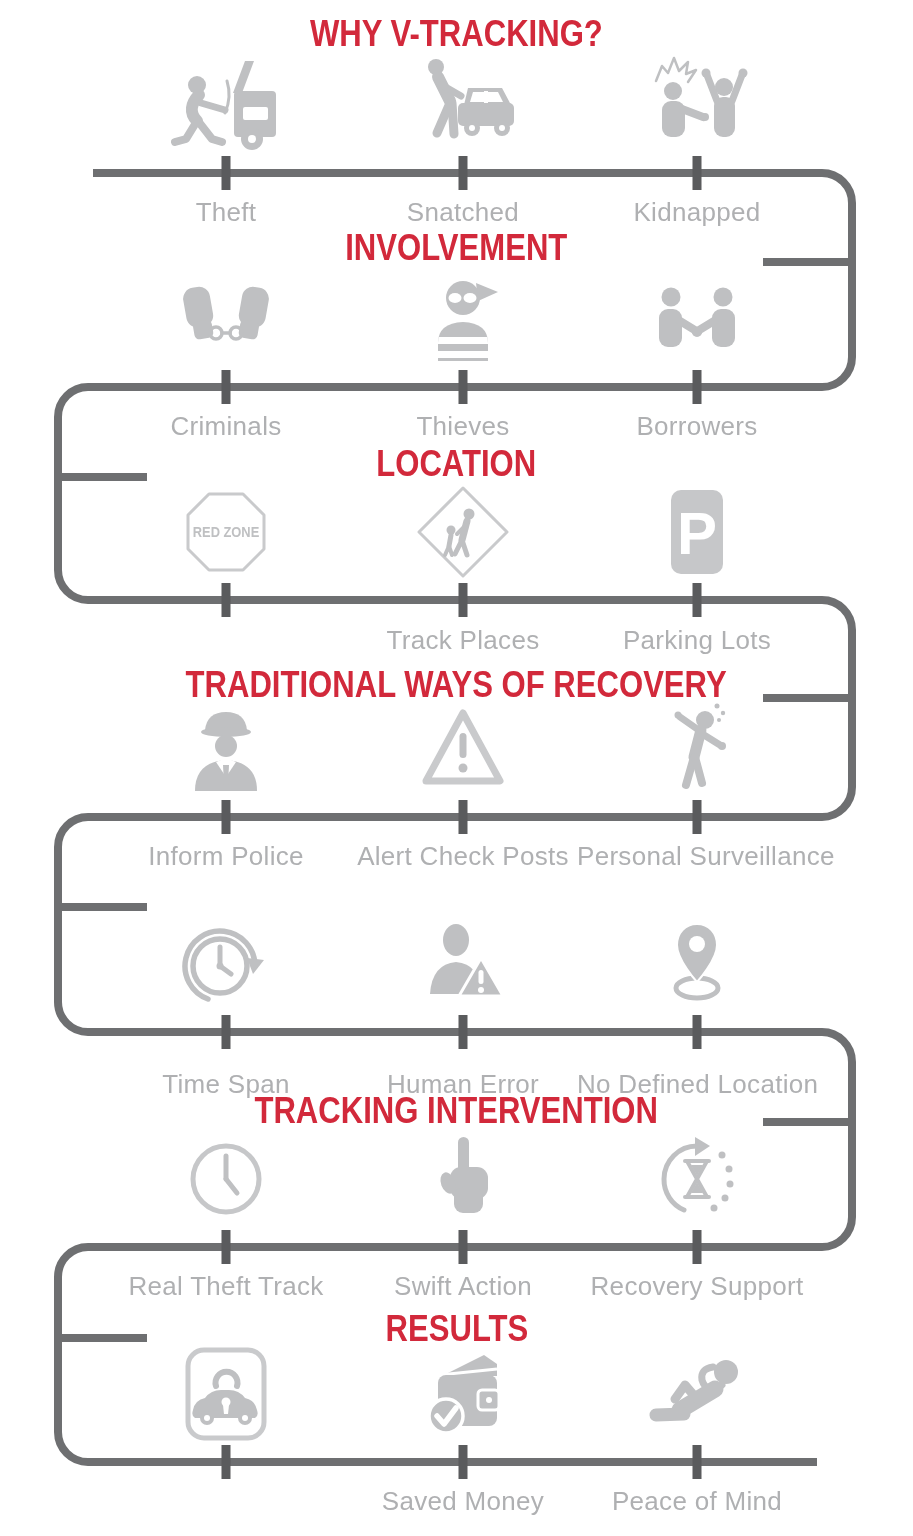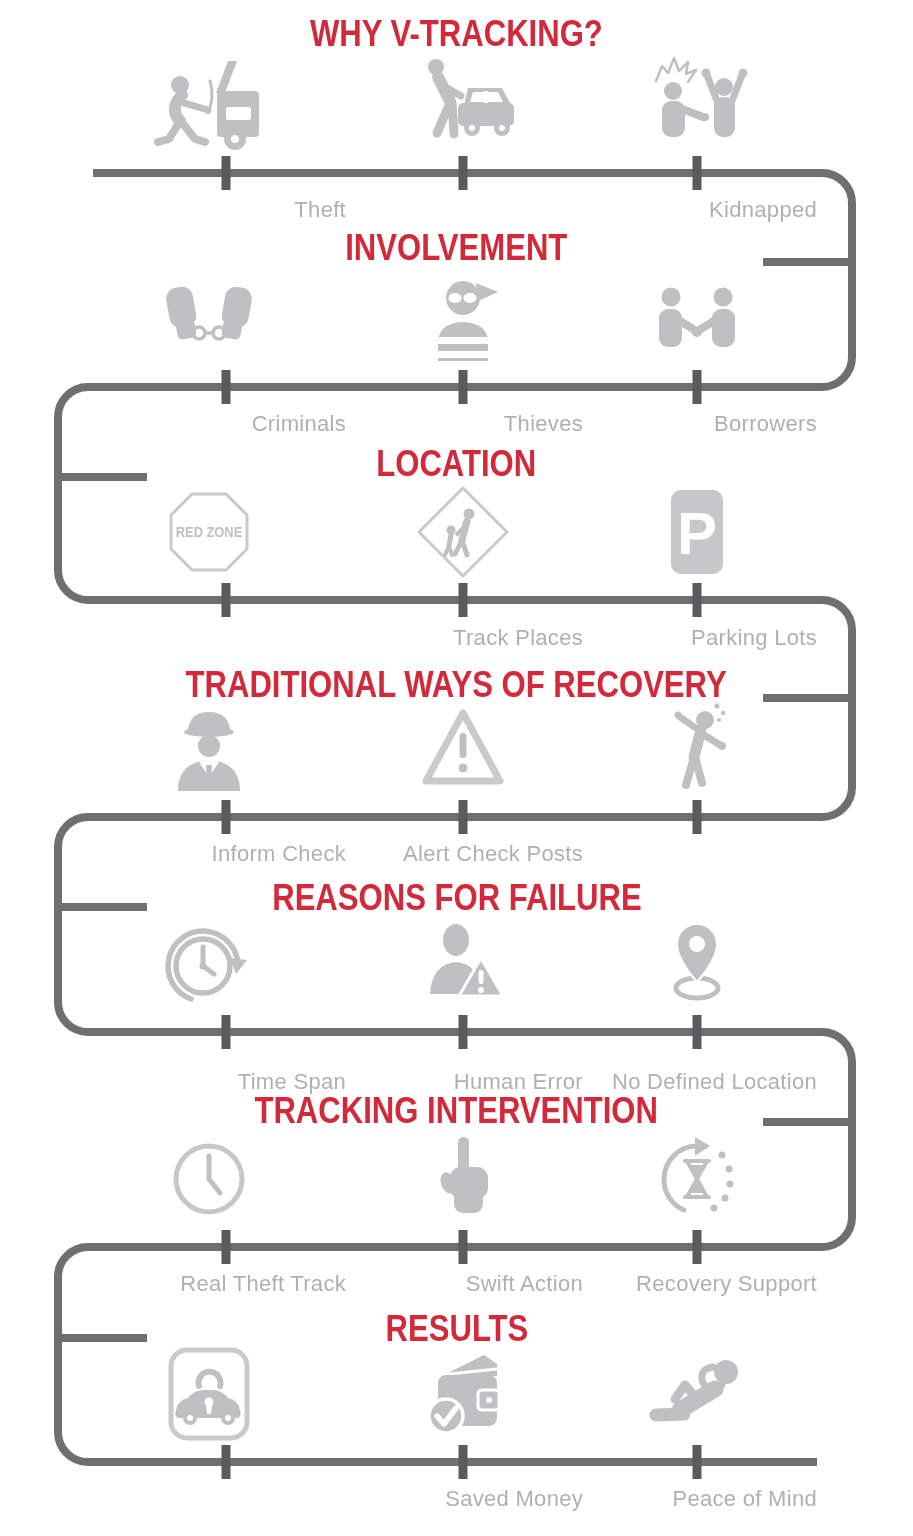--- a/index.html
+++ b/index.html
@@ -4,23 +4,23 @@
 <style>
   html,body{margin:0;padding:0;background:#fff;}
   #stage{position:relative;width:913px;height:1536px;background:#fff;overflow:hidden;
          font-family:"Liberation Sans",sans-serif;padding-left:35px;}
   #flow-svg{position:absolute;left:0;top:0;}
   .title{position:absolute;left:0;width:913px;text-align:center;height:40px;line-height:40px;
          color:#D2293B;font-weight:bold;font-size:37px;white-space:nowrap;}
   .title span{display:inline-block;transform:scaleX(0.84);transform-origin:50% 50%;letter-spacing:0px;}
   .t1{top:14px}.t2{top:228px}.t3{top:444px}.t4{top:665px}.t5{top:878px}.t6{top:1091px}.t7{top:1309px}
   .icon{position:absolute;width:110px;height:100px;}
-  .i1{left:154px}.i2{left:408px}.i3{left:642px}
+  .i1{left:171px}.i2{left:408px}.i3{left:642px}
   .r1{top:55px}.r2{top:269px}.r3{top:482px}.r4{top:699px}.r5{top:914px}.r6{top:1129px}.r7{top:1344px}
-  .lbl{position:absolute;width:240px;text-align:right;font-size:22px;color:#AFB0B2;
+  .lbl{position:absolute;width:240px;text-align:center;font-size:26px;color:#AFB0B2;
        letter-spacing:0.3px;white-space:nowrap;}
   .c1{left:106px}.c2{left:343px}.c3{left:577px}
   .y1{top:197px}.y2{top:411px}.y3{top:625px}.y4{top:841px}.y5{top:1069px}.y6{top:1271px}.y7{top:1486px}
   
   .f{fill:#BFC0C2;}
   .s{stroke:#BFC0C2;fill:none;stroke-linecap:round;stroke-linejoin:round;}
   .so{stroke:#C9CACC;fill:#fff;stroke-linejoin:round;}
   .w{fill:#ffffff;}
 </style>
 </head>
@@ -48,21 +48,20 @@
       <path d="M226,1015 V1049 M463,1015 V1049 M697,1015 V1049"></path>
       <path d="M226,1230 V1264 M463,1230 V1264 M697,1230 V1264"></path>
       <path d="M226,1445 V1479 M463,1445 V1479 M697,1445 V1479"></path>
     </g>
   </svg>
 
   <div class="title t1"><span>WHY V-TRACKING?</span></div>
   <div class="title t2"><span>INVOLVEMENT</span></div>
   <div class="title t3"><span>LOCATION</span></div>
   <div class="title t4"><span>TRADITIONAL WAYS OF RECOVERY</span></div>
-  <div class="title t5"><span>REASONS FOR FAILURE</span></div>
   <div class="title t6"><span>TRACKING INTERVENTION</span></div>
   <div class="title t7"><span>RESULTS</span></div>
 
   <div class="icon i1 r1">
     <svg viewBox="0 0 110 100" width="110" height="100">
       <polygon class="f" points="62,38 74,6 83,6 71,38"></polygon>
       <rect class="f" x="63" y="36" width="42" height="46" rx="4"></rect>
       <rect class="w" x="72" y="52" width="25" height="13" rx="2"></rect>
       <circle class="f" cx="81" cy="84" r="11"></circle>
         <circle class="w" cx="81" cy="84" r="4"></circle>
@@ -295,31 +294,33 @@
     <svg viewBox="0 0 110 100" width="110" height="100">
       <circle class="f" cx="84" cy="28" r="12"></circle>
       <path class="s" d="M80,41 Q64,50 60,36 Q58,25 71,23" stroke-width="7"></path>
       <path class="s" d="M73,45 L38,66" stroke-width="17"></path>
       <path class="s" d="M55,55 L43,41 L33,55" stroke-width="9"></path>
       <path class="s" d="M42,70 L14,71" stroke-width="13"></path>
     </svg>
   </div>
 
   <div class="lbl c1 y1">Theft</div>
+  <div class="lbl c2 y1">Snatched</div>
   <div class="lbl c3 y1">Kidnapped</div>
 
   <div class="lbl c1 y2">Criminals</div>
   <div class="lbl c2 y2">Thieves</div>
   <div class="lbl c3 y2">Borrowers</div>
 
   <div class="lbl c2 y3">Track Places</div>
   <div class="lbl c3 y3">Parking Lots</div>
 
-  <div class="lbl c1 y4">Inform Check</div>
+  <div class="lbl c1 y4">Inform Police</div>
   <div class="lbl c2 y4">Alert Check Posts</div>
+  <div class="lbl c3 y4">Personal Surveillance</div>
 
   <div class="lbl c1 y5">Time Span</div>
   <div class="lbl c2 y5">Human Error</div>
   <div class="lbl c3 y5">No Defined Location</div>
 
   <div class="lbl c1 y6">Real Theft Track</div>
   <div class="lbl c2 y6">Swift Action</div>
   <div class="lbl c3 y6">Recovery Support</div>
 
   <div class="lbl c2 y7">Saved Money</div>

